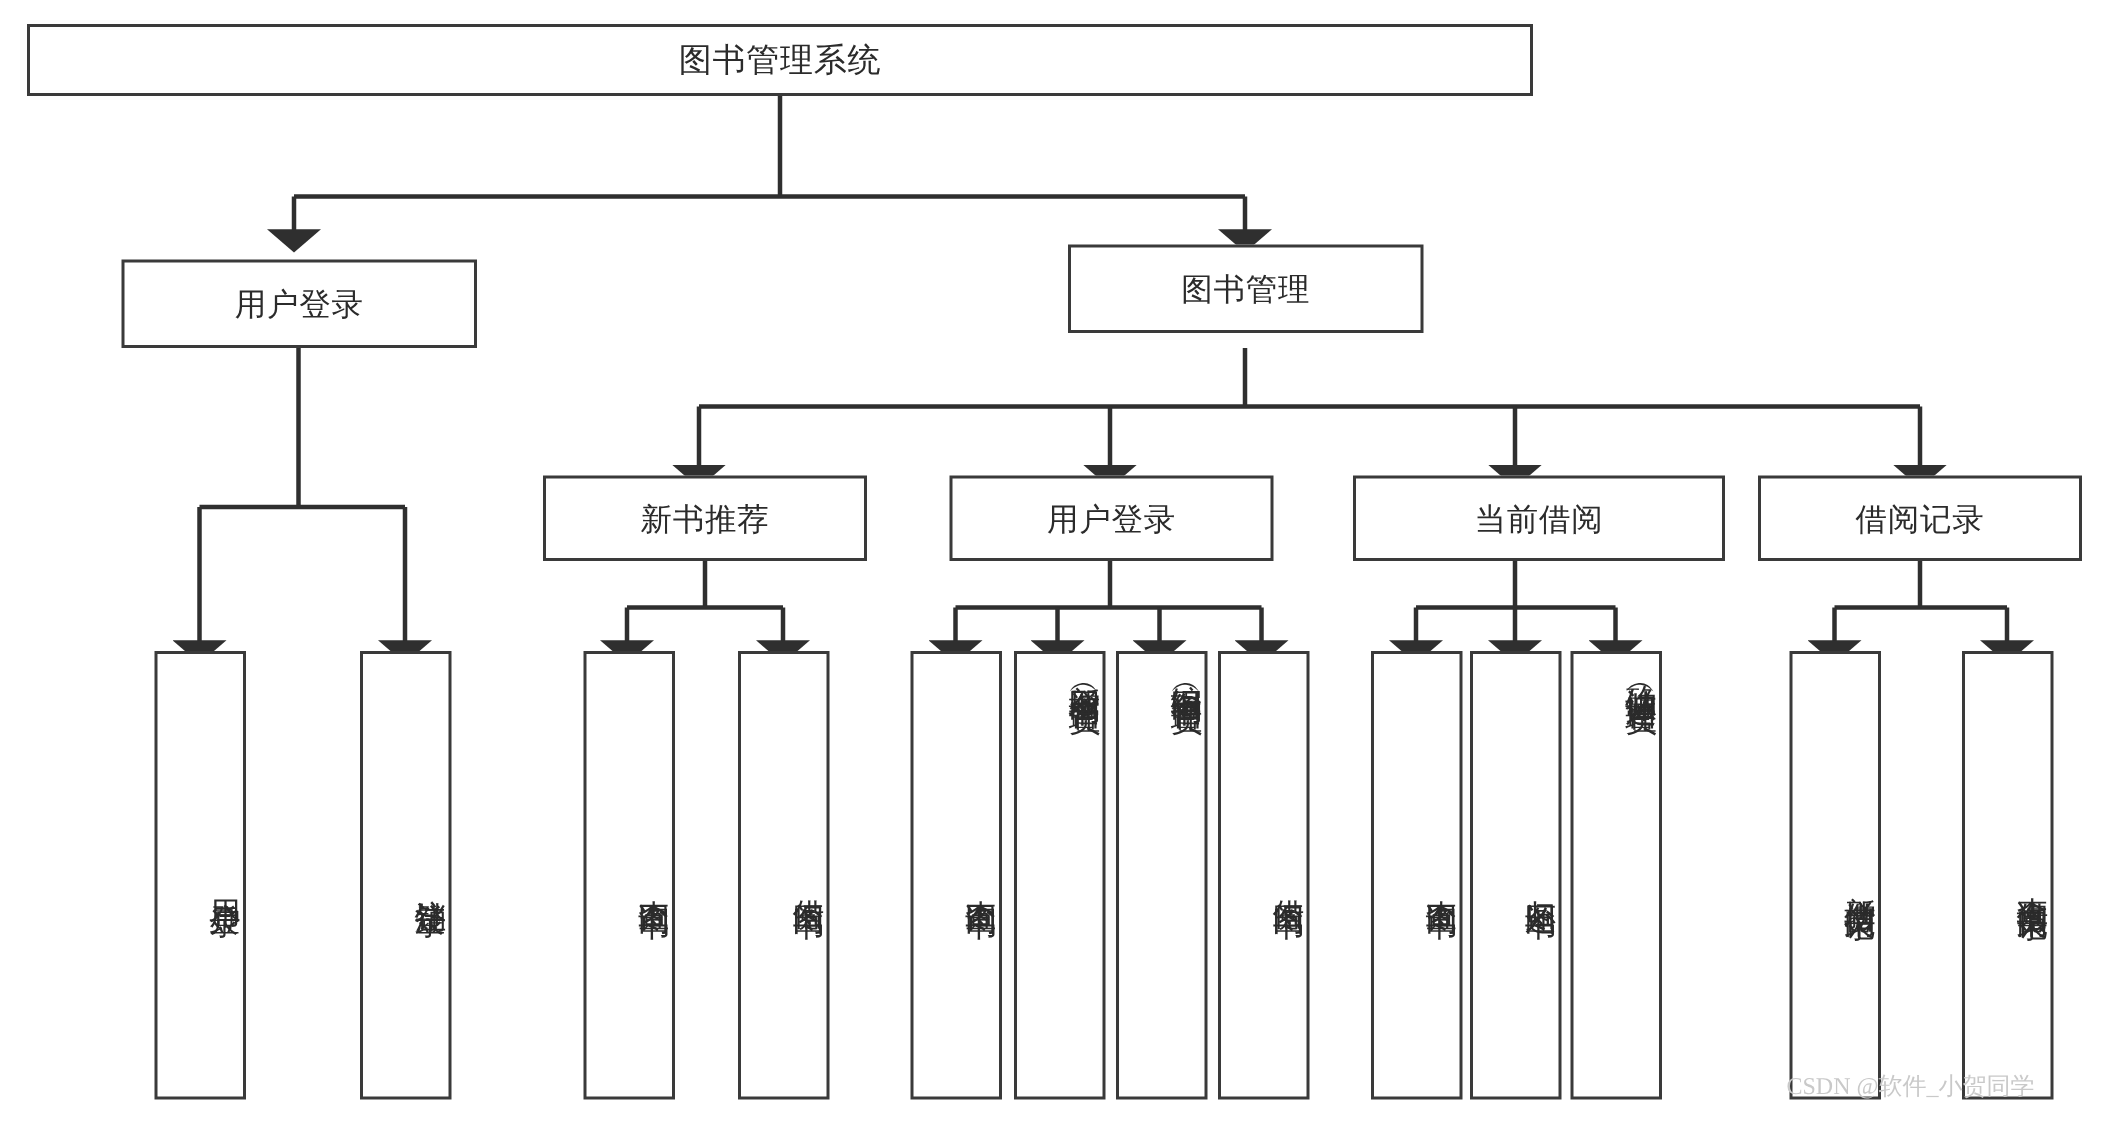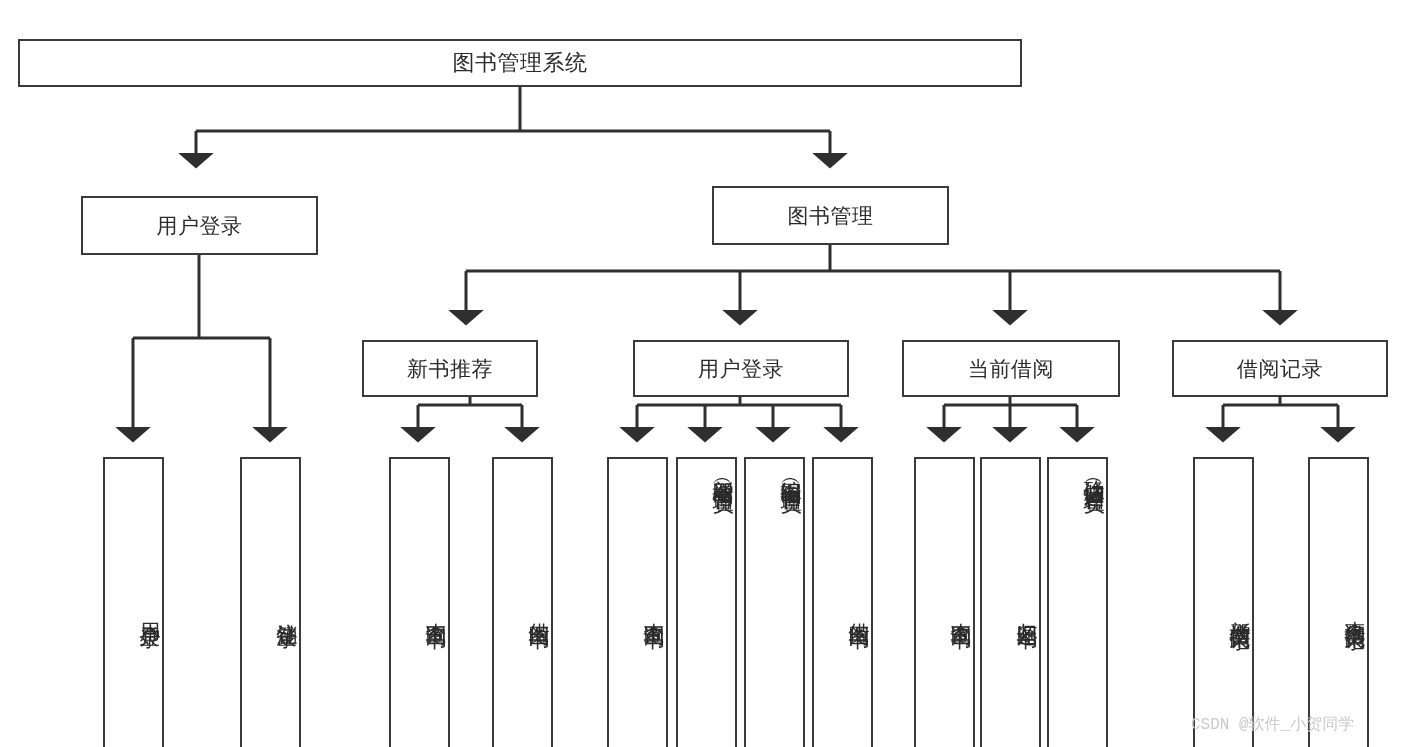--- a/index.html
+++ b/index.html
@@ -29,21 +29,20 @@
     box-sizing: border-box;
     border: 2.2px solid #3a3a3a;
     background: #ffffff;
     color: #2b2b2b;
     display: flex;
     align-items: center;
     justify-content: center;
     font-size: 21px;
     letter-spacing: 0.5px;
     z-index: 2;
-    margin-top: 23px;
   }
   .node.root {
     font-size: 22px;
   }
   .node.leaf {
     writing-mode: vertical-rl;
     text-orientation: upright;
     align-items: flex-start;
     justify-content: center;
     padding-top: 6px;
@@ -56,21 +55,21 @@
     padding-top: 4px;
   }
   .watermark {
     position: absolute;
     left: 1191px;
     top: 714px;
     font-size: 16px;
     color: #c9c9c9;
     white-space: nowrap;
     z-index: 5;
-    font-family: Liberation Mono, monospace;
+    font-family: Liberation Serif, serif;
   }
 </style>
 </head>
 <body>
 
 <div id="canvas">
 
   <svg id="edges" viewBox="0 0 1405 747" xmlns="http://www.w3.org/2000/svg">
     <defs>
       <marker id="arrow" markerWidth="10" markerHeight="12" refX="2.4" refY="6" orient="auto" markerUnits="strokeWidth">
@@ -125,27 +124,27 @@
     <span>图书管理系统</span>
   </div>
 
   <div class="node" style="left:81px; top:173px; width:237px; height:59px;">
     <span>用户登录</span>
   </div>
   <div class="node" style="left:712px; top:163px; width:237px; height:59px;">
     <span>图书管理</span>
   </div>
 
-  <div class="node" style="left:362px; top:317px; width:176px; height:57px;">
+  <div class="node" style="left:362px; top:317px; width:216px; height:57px;">
     <span>新书推荐</span>
   </div>
   <div class="node" style="left:633px; top:317px; width:216px; height:57px;">
     <span>用户登录</span>
   </div>
-  <div class="node" style="left:902px; top:317px; width:218px; height:57px;">
+  <div class="node" style="left:902px; top:317px; width:248px; height:57px;">
     <span>当前借阅</span>
   </div>
   <div class="node" style="left:1172px; top:317px; width:216px; height:57px;align-items:center;">
     <span>借阅记录</span>
   </div>
 
   <div class="node leaf" style="left:103px; top:434px; width:61px; height:299px;">
     <span>用户登录</span>
   </div>
   <div class="node leaf" style="left:240px; top:434px; width:61px; height:299px;">

